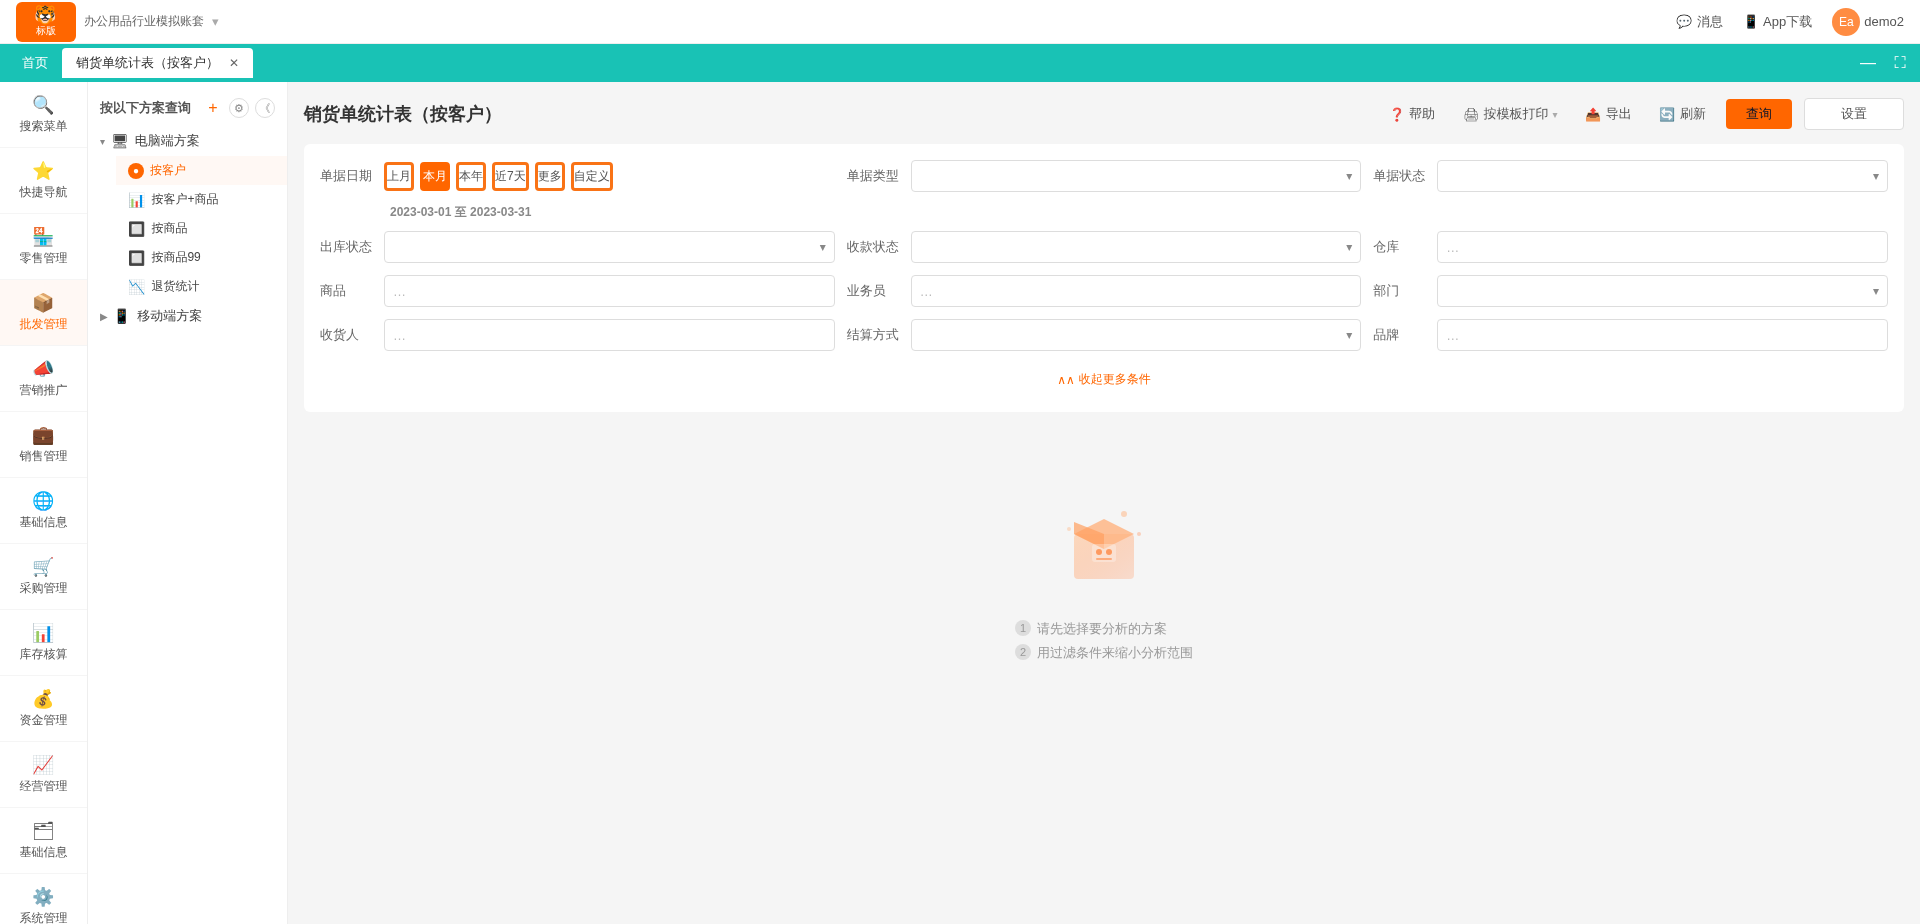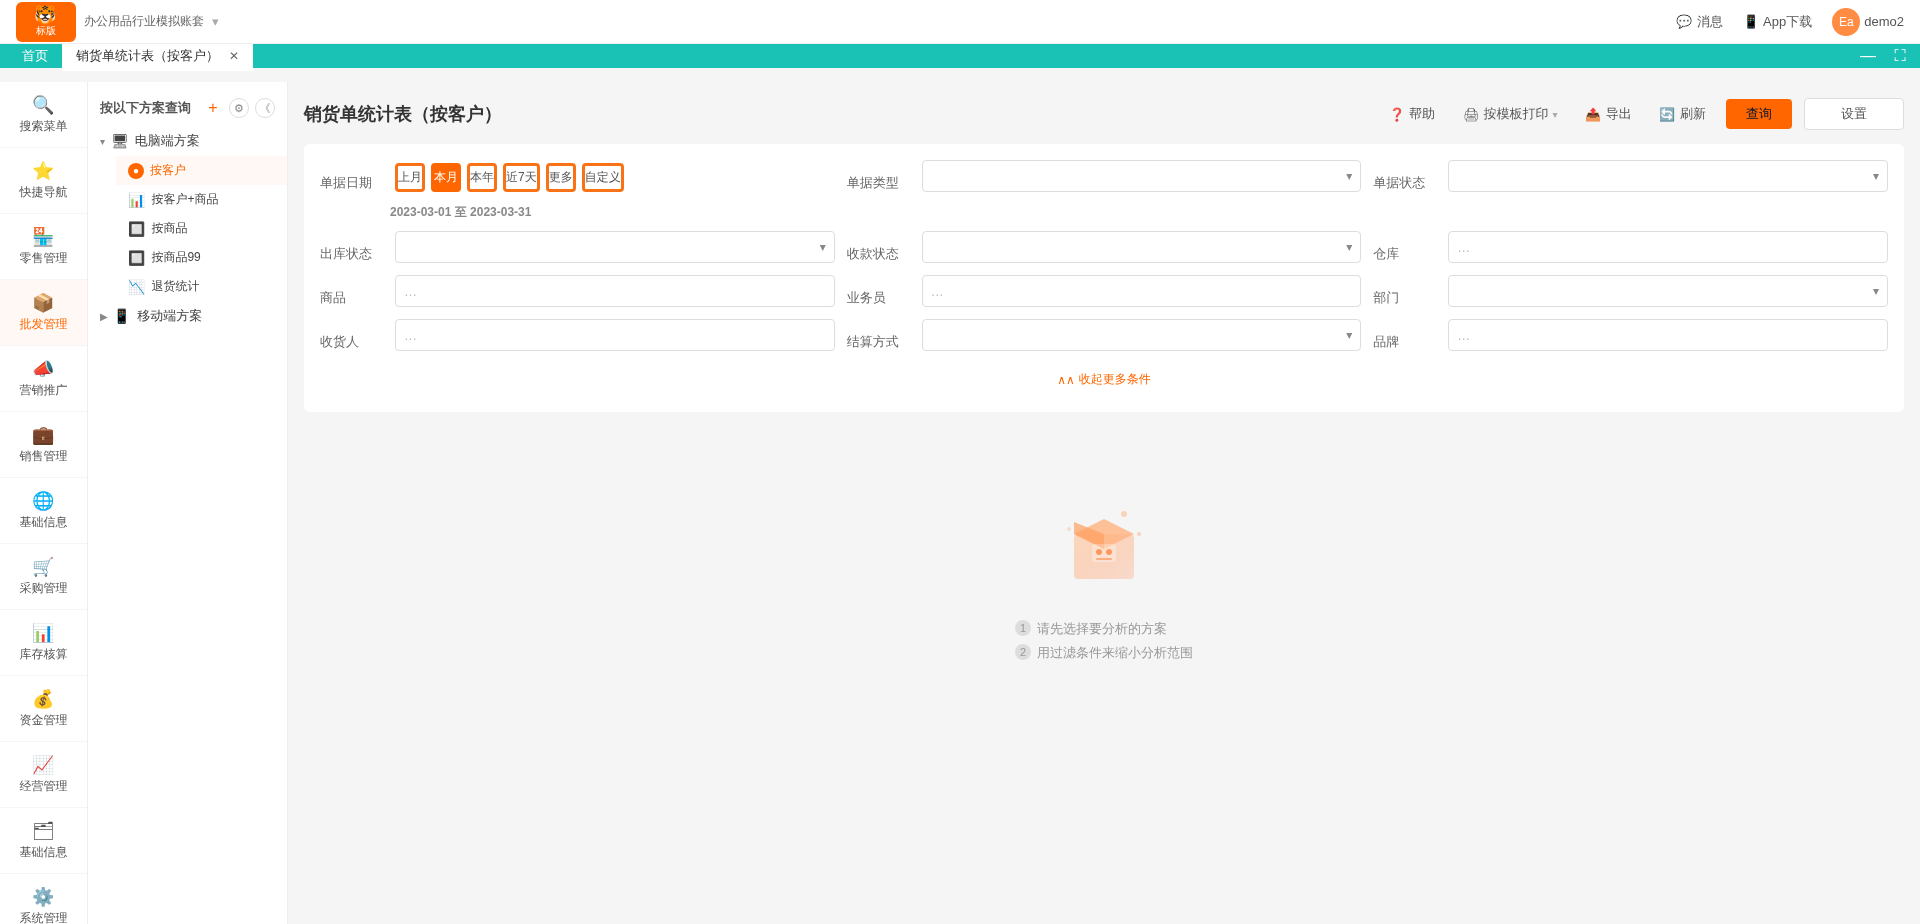--- a/index.html
+++ b/index.html
@@ -33,21 +33,21 @@
     .top-header-right .icon-btn {
       display: flex; align-items: center; gap: 4px; cursor: pointer; color: #555;
     }
     .user-avatar {
       width: 28px; height: 28px; border-radius: 50%; background: #ff8c42;
       display: flex; align-items: center; justify-content: center; color: #fff; font-size: 12px;
     }
 
     
     .tab-bar {
-      height: 24px;
+      height: 38px;
       background: #19c2b5;
       display: flex;
       align-items: center;
       padding: 0 8px;
       position: fixed; top: 44px; left: 0; right: 0; z-index: 99;
     }
     .tab-item {
       height: 30px; display: flex; align-items: center; padding: 0 14px;
       border-radius: 4px 4px 0 0; cursor: pointer; font-size: 13px; color: #fff;
       gap: 6px; position: relative;
@@ -148,21 +148,21 @@
     }
 
     
     .filter-form {
       background: #fff; border-radius: 6px; padding: 16px; margin-bottom: 12px;
     }
     .filter-row {
       display: grid; grid-template-columns: repeat(3, 1fr); gap: 12px; margin-bottom: 12px;
     }
     .filter-item {
-      display: flex; align-items: flex-end; gap: 19px;
+      display: flex; align-items: center; gap: 8px;
     }
     .filter-label {
       font-size: 13px; color: #666; white-space: nowrap; min-width: 56px;
     }
     .filter-input {
       flex: 1; height: 32px; border: 1px solid #ddd; border-radius: 4px; padding: 0 8px;
       font-size: 13px; color: #333; display: flex; align-items: center;
       justify-content: space-between; cursor: pointer; background: #fff;
     }
     .filter-input .placeholder { color: #bbb; }

